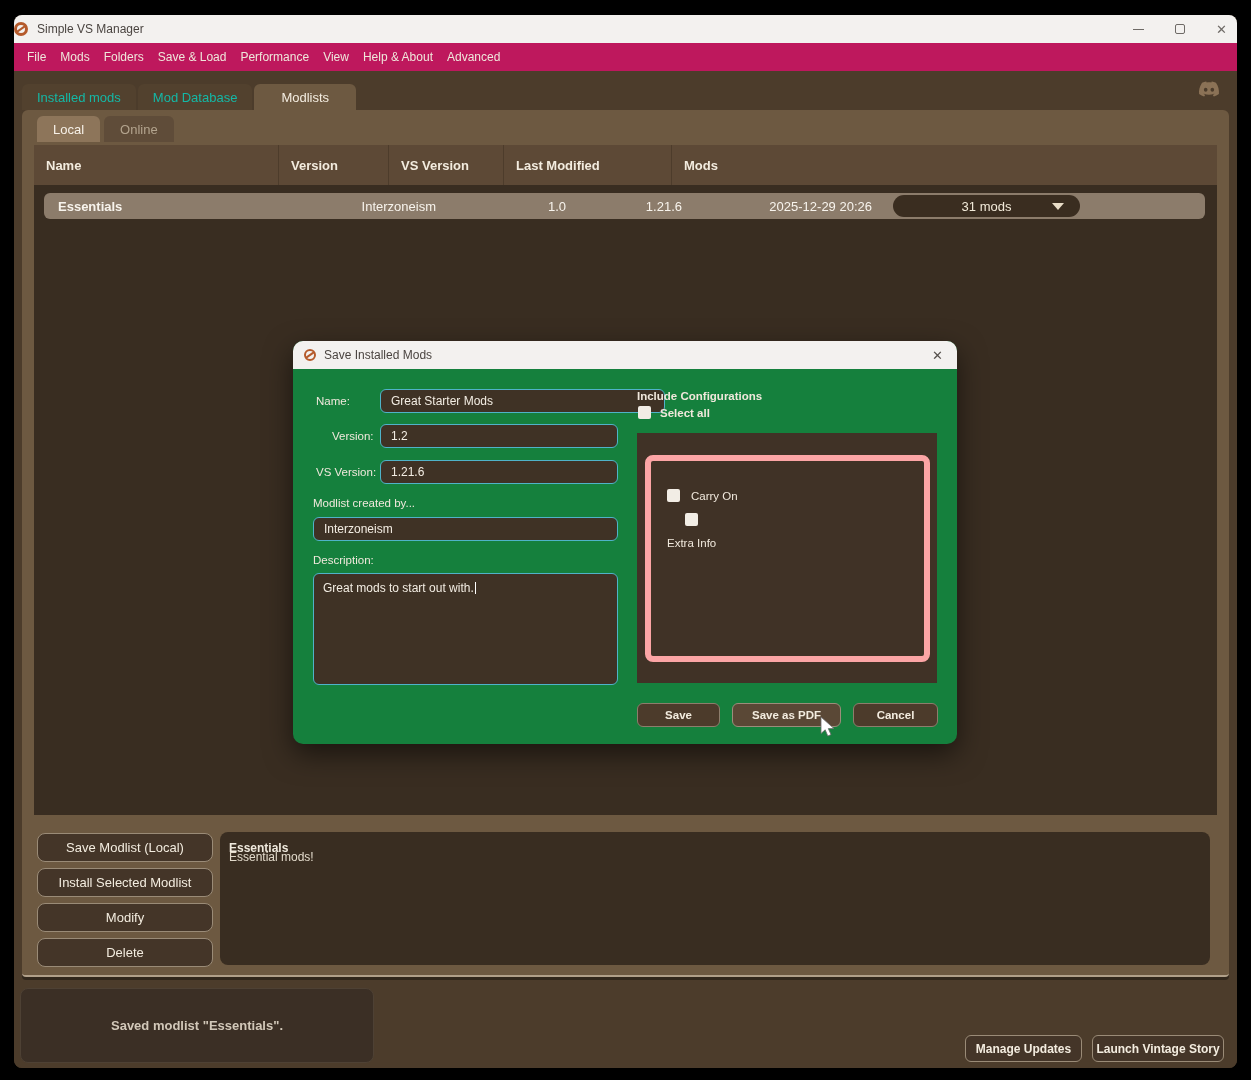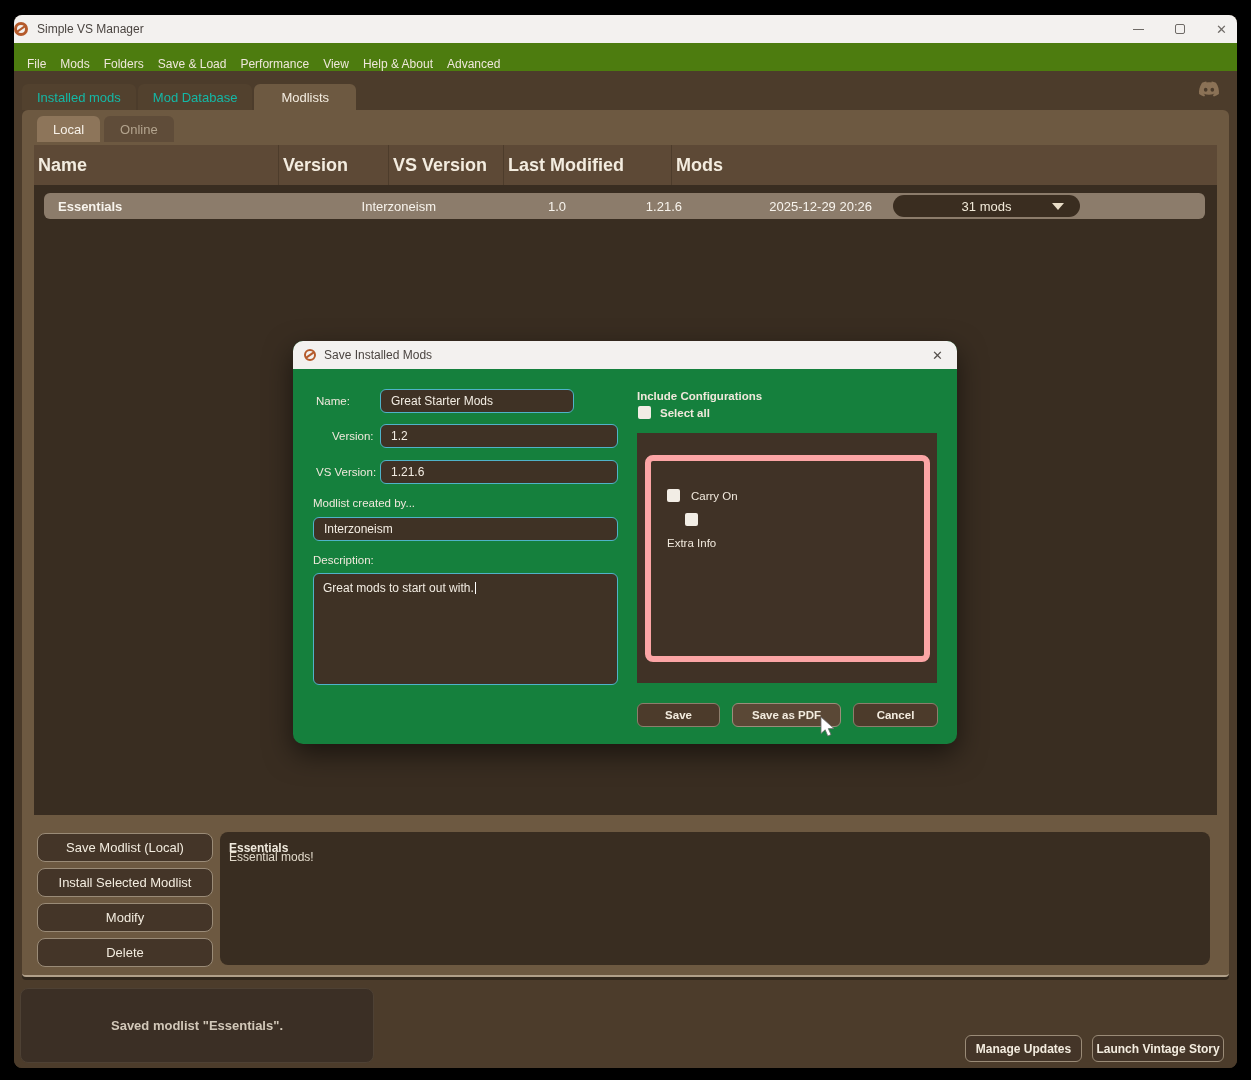--- a/index.html
+++ b/index.html
@@ -12,42 +12,42 @@
   .titlebar { position:relative; height:28px; background:#f3f1ef; display:flex; align-items:center; padding:0 0; }
   .app-icon { width:14px; height:14px; border:3px solid #b55a2b; border-radius:50%; position:relative; flex:0 0 auto; }
   .app-icon::after { content:""; position:absolute; left:-1px; top:3px; width:10px; height:2px; background:#b55a2b; transform:rotate(-35deg); }
   .titlebar .title { font-size:12px; color:#4a4440; margin-left:9px; }
   .win-controls { margin-left:auto; display:flex; align-items:center; gap:31px; padding-right:10px; }
   .glyph-min { width:11px; height:1px; background:#6e6a66; }
   .glyph-max { width:10px; height:10px; border:1px solid #6e6a66; border-radius:2px; }
   .glyph-close { font-size:13px; color:#6e6a66; line-height:1; }
 
   
-  .menubar { height:28px; background:#4d7c0f; display:flex; align-items:flex-end; padding-left:6px; }
+  .menubar { height:28px; background:#be185d; display:flex; align-items:center; padding-left:6px; }
   .menu-item { font-size:12px; color:#efe7db; padding:0 7px; }
 
   
   .content { position:absolute; left:0; top:56px; right:0; bottom:0; background:#4c3c2b; }
   .tabs { position:absolute; left:8px; top:13px; display:flex; height:26px; }
   .tab { display:flex; align-items:center; padding:0 15px; margin-right:2px; font-size:13px;
          color:#14b8a6; background:#52412e; border-radius:6px 6px 0 0; }
   .tab.active { background:#6d5941; color:#f4ede1; padding:0 27px; }
 
   .panel { position:absolute; left:8px; top:39px; width:1207px; height:867px; background:#6d5941;
            border-radius:6px 6px 4px 4px; border-bottom:2px solid #b1a08a; box-shadow:0 3px 0 rgba(0,0,0,0.35); }
 
   .subtabs { position:absolute; left:15px; top:6px; display:flex; height:26px; }
   .subtab { display:flex; align-items:center; padding:0 16px; margin-right:4px; font-size:13px;
             color:#b3a48e; background:#5f4c39; border-radius:6px 6px 0 0; }
   .subtab.active { background:#8d755a; color:#f7f1e8; }
 
   
   .table { position:absolute; left:12px; top:35px; width:1183px; height:670px; }
   .table-header { display:flex; height:40px; background:#5d4936; }
-  .th { display:flex; align-items:center; padding-left:4px; font-size:18px; font-weight:bold;
+  .th { display:flex; align-items:center; padding-left:12px; font-size:13px; font-weight:bold;
         color:#f3ecdf; border-right:1px solid #4d3c2b; }
   .th:last-child { border-right:none; }
   .col-name{width:245px;} .col-uploader{width:210px;} .col-version{width:110px;}
   .col-vs{width:115px;} .col-lm{width:168px;} .col-mods{flex:1;}
   .table-body { position:relative; height:630px; background:#392d21; }
   .row-pill { position:absolute; left:10px; top:8px; width:1161px; height:26px; background:#8c7c6b;
               border-radius:6px; display:flex; align-items:center; font-size:13px; color:#f8f4ed; }
   .cell { display:flex; align-items:center; height:100%; }
   .cell-name{width:235px; padding-left:14px; font-weight:bold;}
   .cell-uploader{width:210px; justify-content:flex-end; padding-right:53px;}
@@ -210,21 +210,21 @@
   </div>
 
   <div class="dialog">
     <div class="dialog-titlebar">
       <span class="app-icon"></span>
       <span class="dtitle">Save Installed Mods</span>
       <span class="dialog-close">✕</span>
     </div>
 
     <span class="dlabel" style="left:23px; top:54px;">Name:</span>
-    <input class="dinput" style="left: 87px; top: 48px; width: 194px;" value="Great Starter Mods">
+    <input class="dinput" style="left: 87px; top: 48px; width: 285px;" value="Great Starter Mods">
 
     <span class="dlabel" style="left:39px; top:89px;">Version:</span>
     <input class="dinput" style="left: 87px; top: 83px; width: 238px;" value="1.2">
 
     <span class="dlabel" style="left:23px; top:125px;">VS Version:</span>
     <input class="dinput" style="left: 87px; top: 119px; width: 238px;" value="1.21.6">
 
     <span class="dlabel" style="left:20px; top:156px;">Modlist created by...</span>
     <input class="dinput" style="left: 20px; top: 176px; width: 305px;" value="Interzoneism">
 

